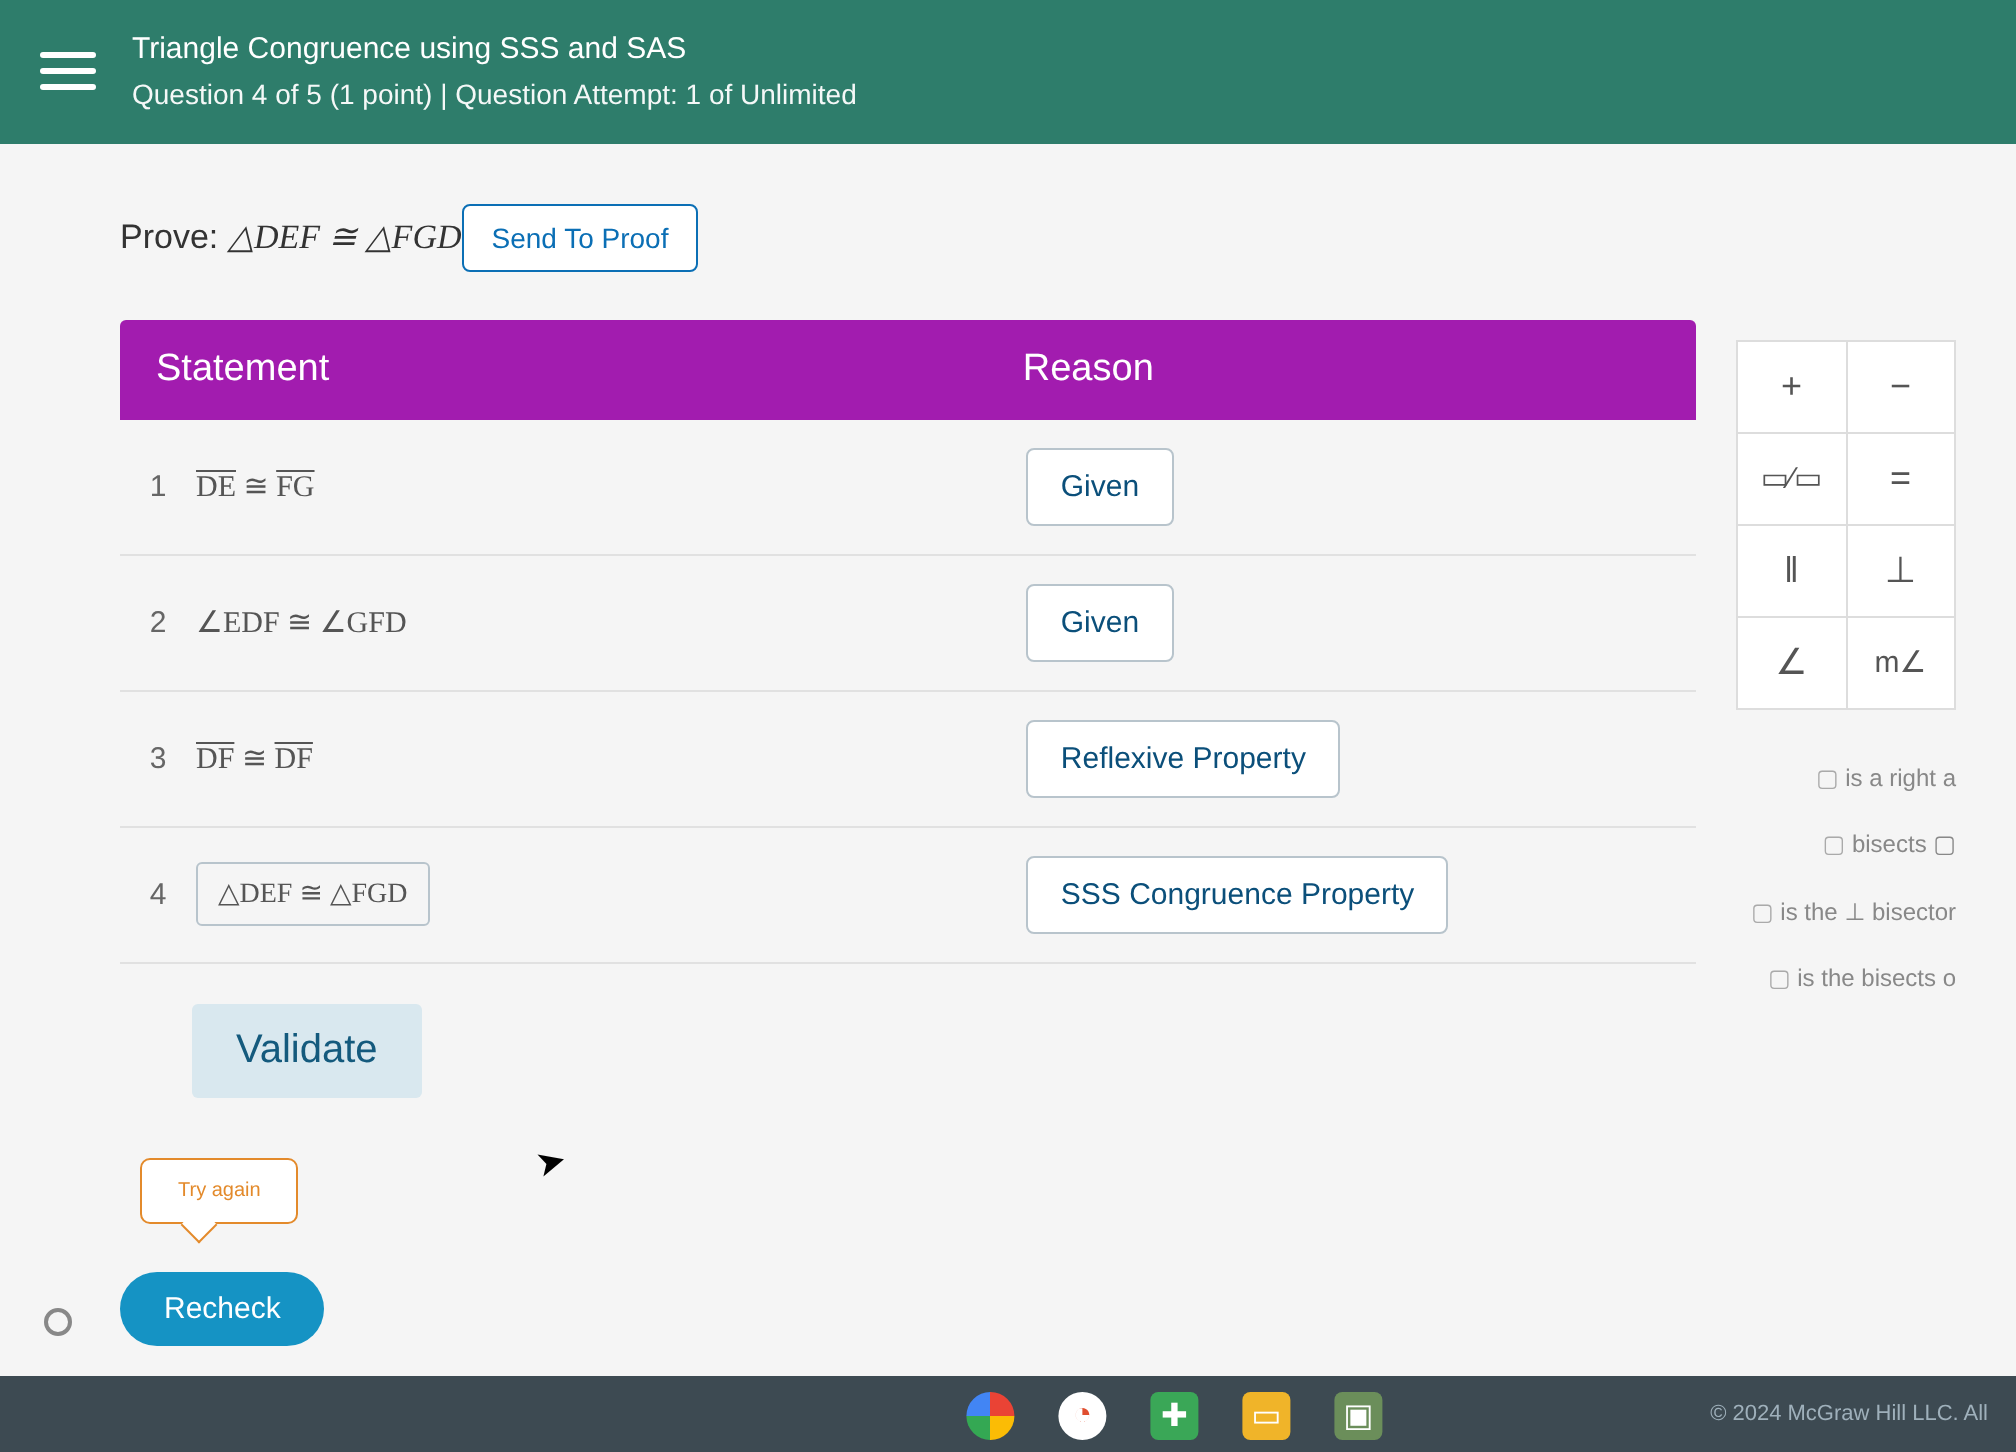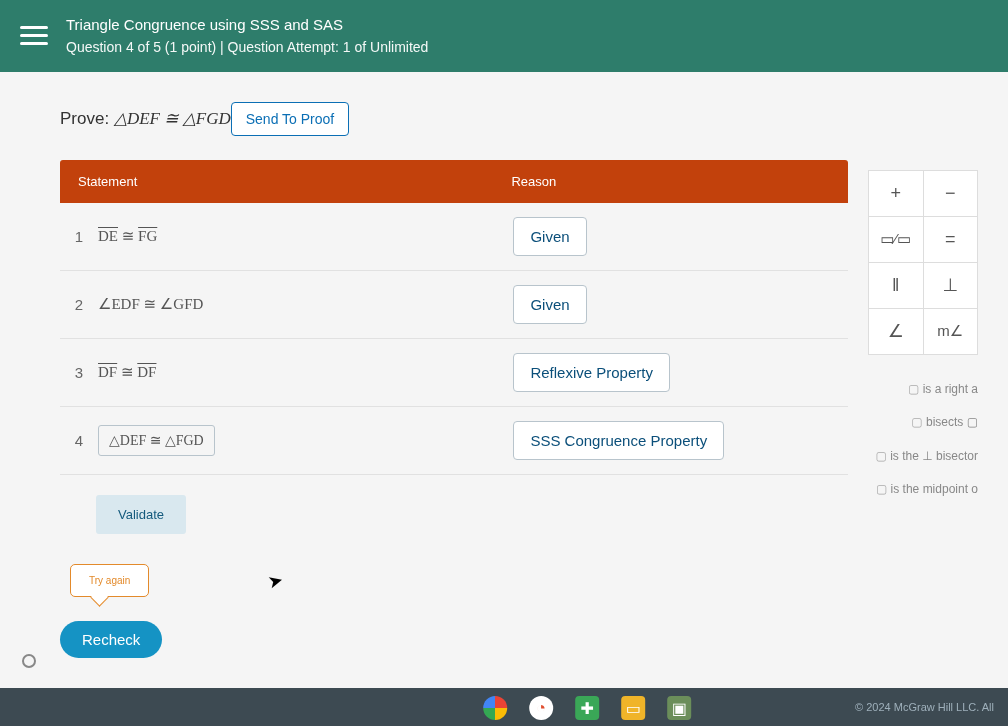--- a/index.html
+++ b/index.html
@@ -55,23 +55,23 @@
     text-align: center;
   }
   .main-split {
     display: flex;
     gap: 20px;
     align-items: flex-start;
   }
   .proof-area { flex: 1; }
   .table-head {
     display: flex;
-    background: #c2410c;
+    background: #a21caf;
     color: #fff;
-    font-size: 13px;
+    font-size: 19px;
     border-radius: 3px 3px 0 0;
   }
   .th-state { flex: 0 0 55%; padding: 14px 18px; }
   .th-reason { flex: 1; padding: 14px 18px; }
   .proof-row {
     display: flex;
     align-items: center;
     border-bottom: 1px solid #e1e1e1;
     padding: 14px 0;
     min-height: 64px;
@@ -112,21 +112,21 @@
     text-decoration: overline;
     text-decoration-thickness: 1px;
   }
   .validate-btn {
     display: inline-block;
     margin: 20px 0 0 36px;
     background: #d9e8ef;
     color: #145a7d;
     border: none;
     padding: 12px 22px;
-    font-size: 13px;
+    font-size: 20px;
     border-radius: 3px;
     cursor: pointer;
   }
   .try-again {
     display: inline-block;
     margin: 30px 0 14px 10px;
     border: 1px solid #e38a2b;
     color: #e38a2b;
     background: #fff;
     padding: 10px 18px;
@@ -315,21 +315,21 @@
           <div class="pal-cell">=</div>
           <div class="pal-cell">‖</div>
           <div class="pal-cell">⊥</div>
           <div class="pal-cell">∠</div>
           <div class="pal-cell small">m∠</div>
         </div>
       <div class="side-labels" id="sidelabels">
           <div>is a right a</div>
           <div>bisects ▢</div>
           <div>is the ⊥ bisector</div>
-          <div>is the midpoint o</div>
+          <div>is the bisects o</div>
         </div>
     </div>
   </div>
 
 </div>
 
 <div class="left-circle"></div>
 
 <div class="footer">
   <div class="taskbar-icons">

